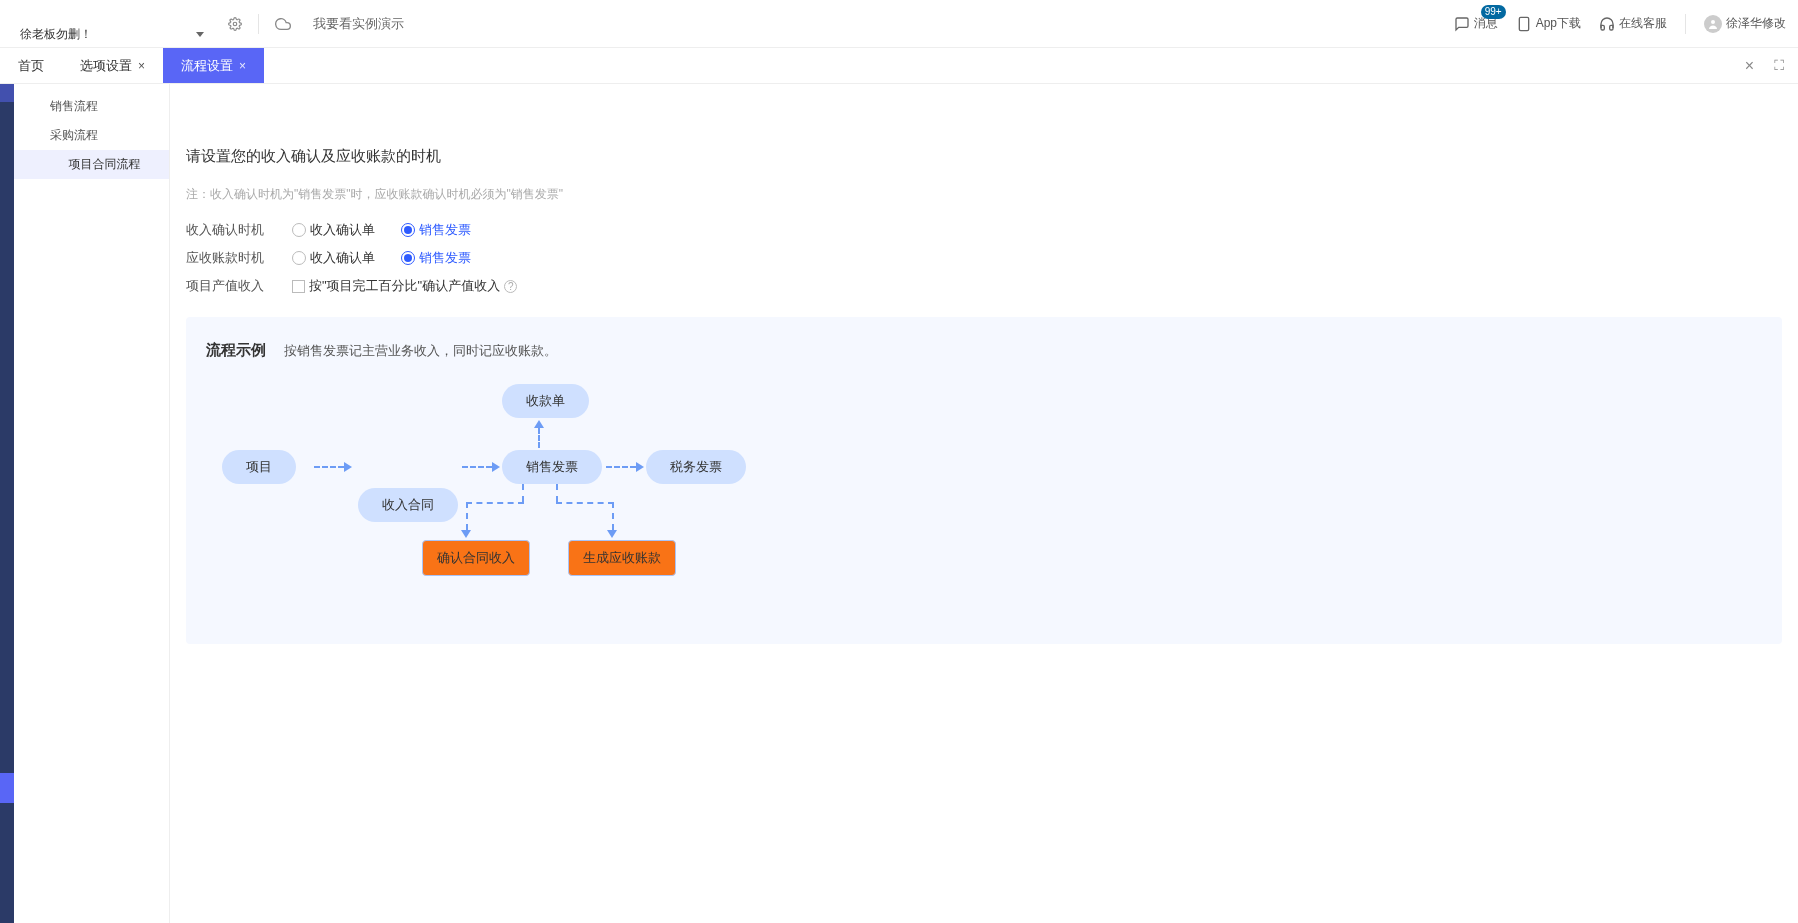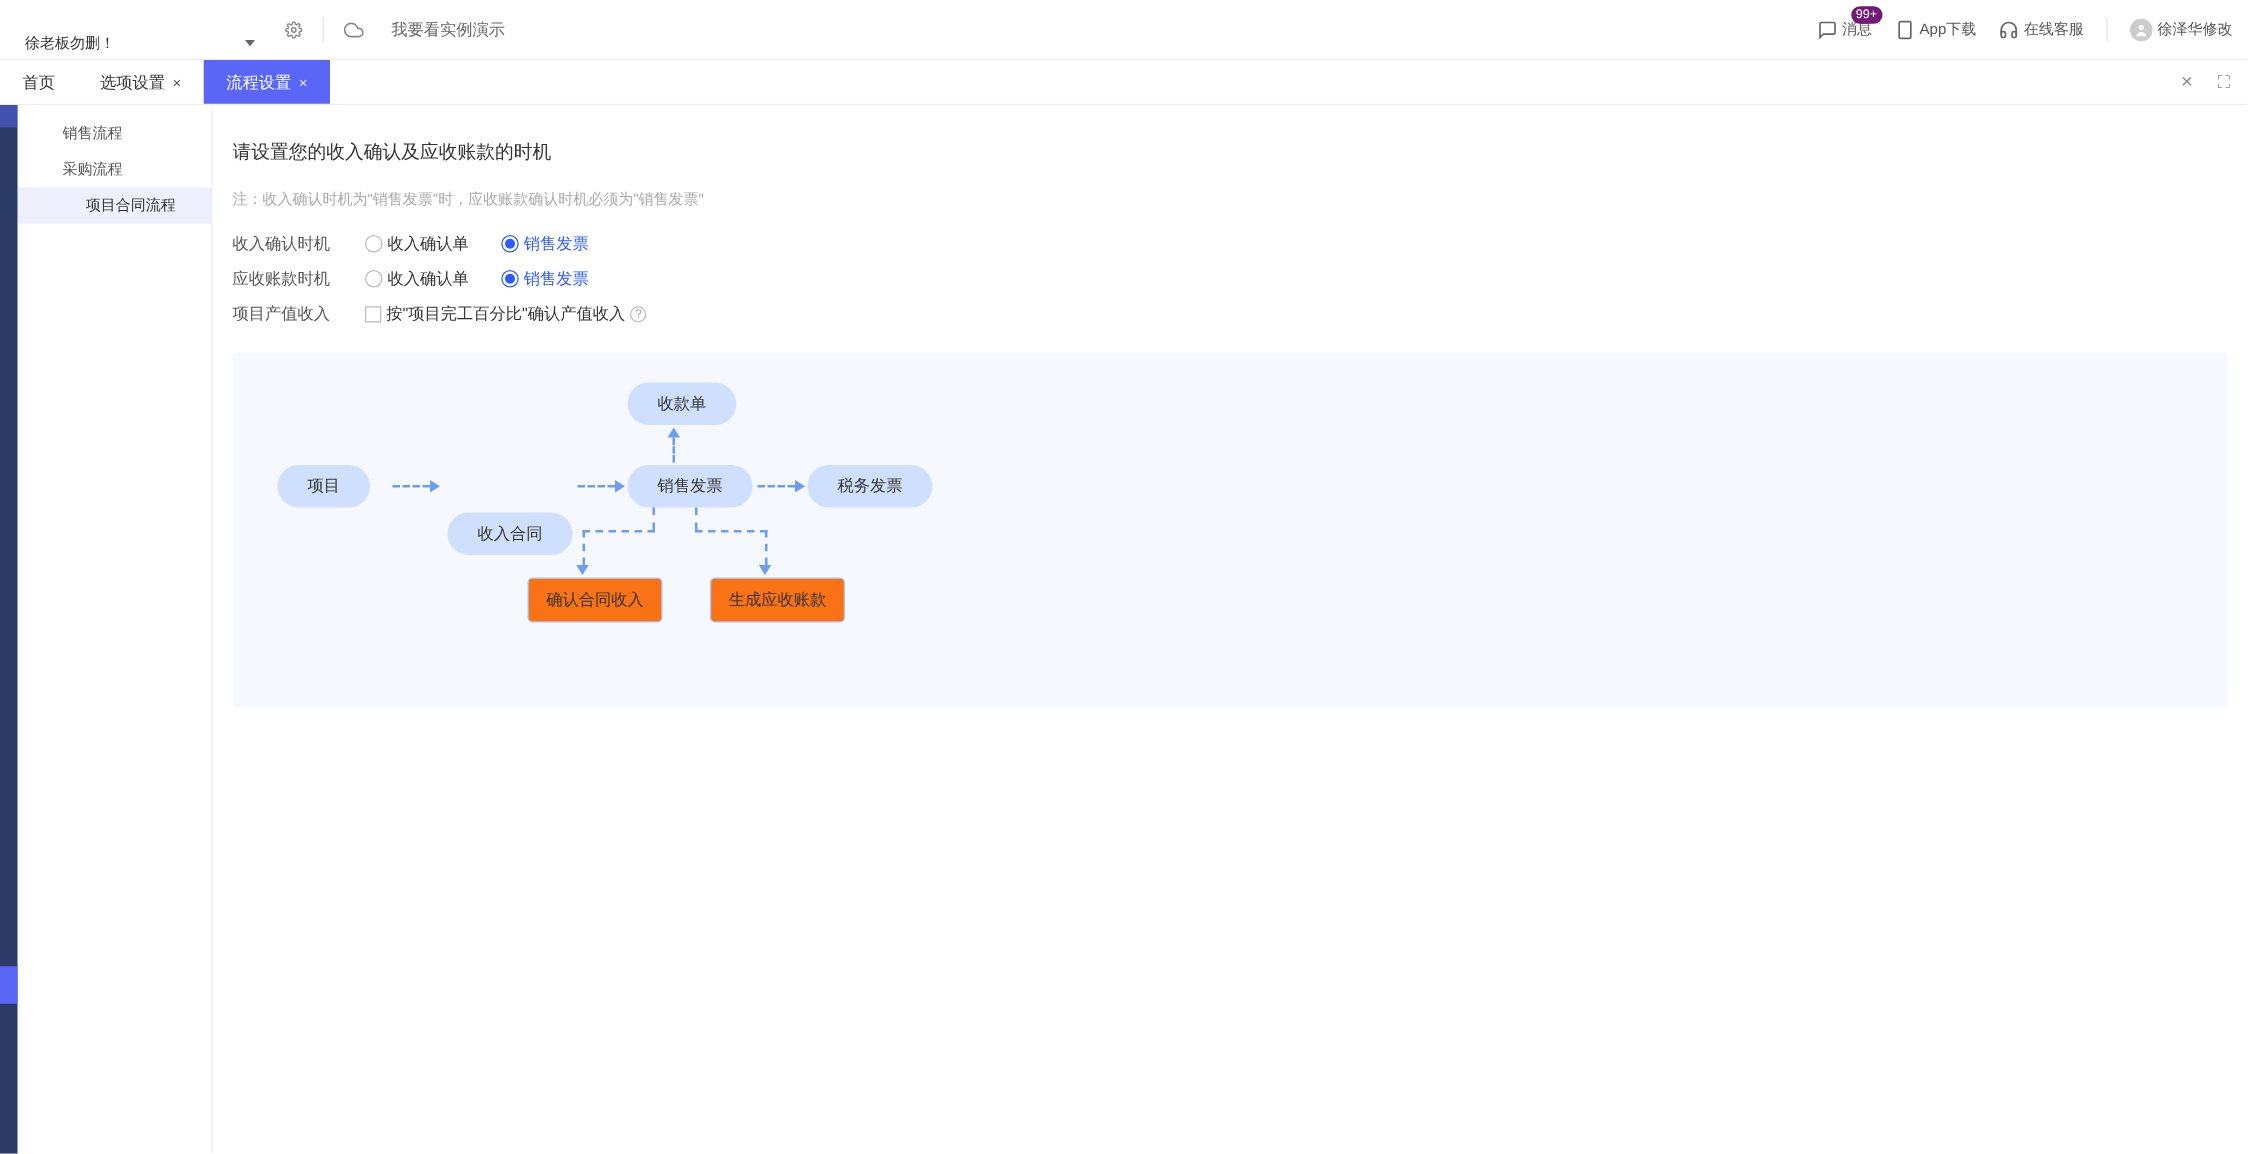--- a/index.html
+++ b/index.html
@@ -68,21 +68,21 @@
       color: #555;
       cursor: pointer;
       font-size: 12px;
       position: relative;
     }
     .tr-icon { width: 16px; height: 16px; color: #666; }
     .badge {
       position: absolute;
       top: -10px;
       right: -8px;
-      background: #701a75;
+      background: #0369a1;
       color: #fff;
       font-size: 10px;
       border-radius: 8px;
       padding: 0 4px;
       line-height: 14px;
       min-width: 24px;
       text-align: center;
     }
     .avatar {
       width: 18px; height: 18px;
@@ -168,20 +168,21 @@
     .main {
       flex: 1;
       padding: 28px 16px 16px 16px;
       overflow: auto;
     }
     .title {
       font-size: 15px;
       font-weight: 500;
       color: #333;
       margin-bottom: 20px;
+      margin-top: 35px;
     }
     .note {
       font-size: 12px;
       color: #aaa;
       margin-bottom: 18px;
     }
     .setting-row {
       display: flex;
       align-items: center;
       gap: 26px;
@@ -428,20 +429,24 @@
     <div class="setting-row">
       <span class="setting-label">项目产值收入</span>
       <label class="radio-opt">
         <span class="checkbox"></span>
         <span>按"项目完工百分比"确认产值收入</span>
         <span class="help-icon">?</span>
       </label>
     </div>
 
     <div class="flow-panel">
+      <div class="flow-header">
+        <span class="flow-title">流程示例</span>
+        <span class="flow-desc">按销售发票记主营业务收入，同时记应收账款。</span>
+      </div>
       <div class="flow-diagram">
 
         <div class="node" style="left:296px; top:0px;">收款单</div>
 
         <div class="arrow-up" style="left:328px; top:36px;">
           <div class="head-up"></div>
           <div class="vline"></div>
         </div>
 
         <div class="node" style="left:16px; top:66px;">项目</div>

